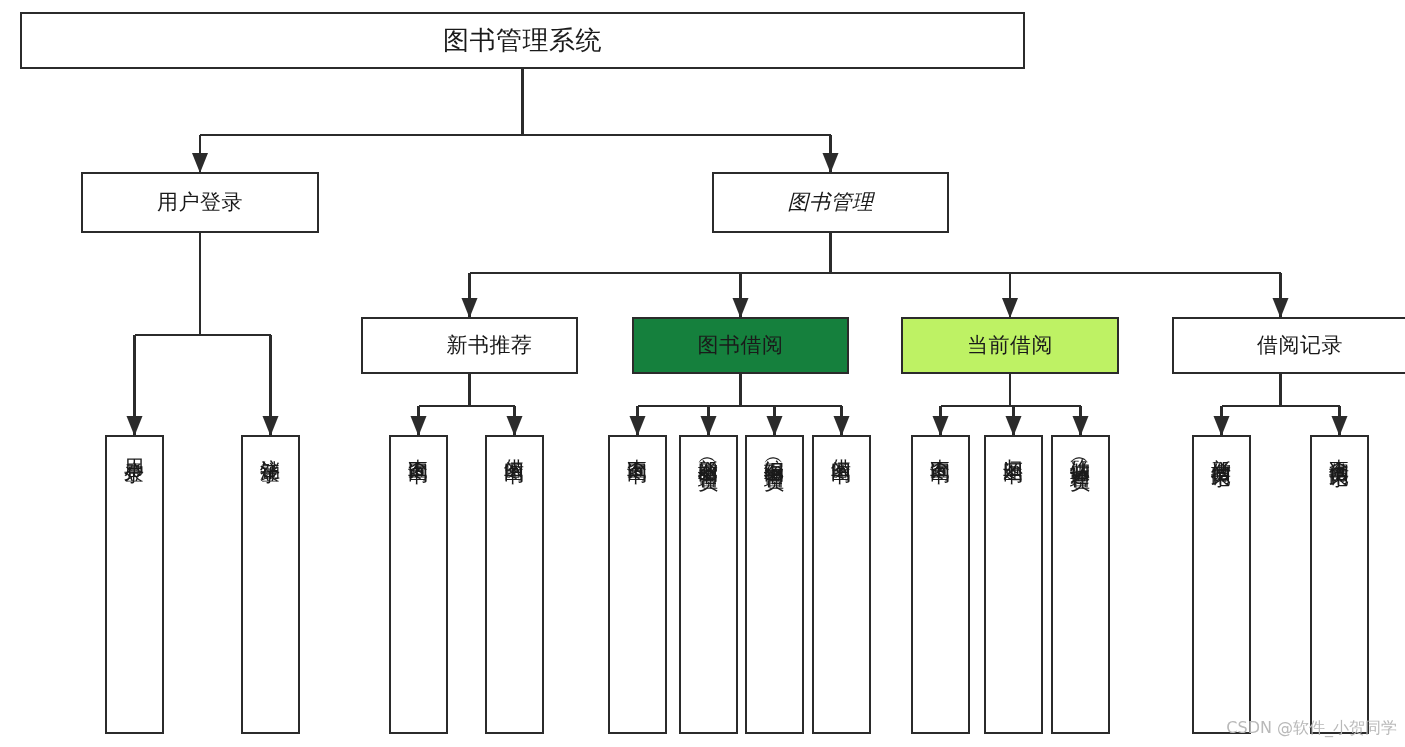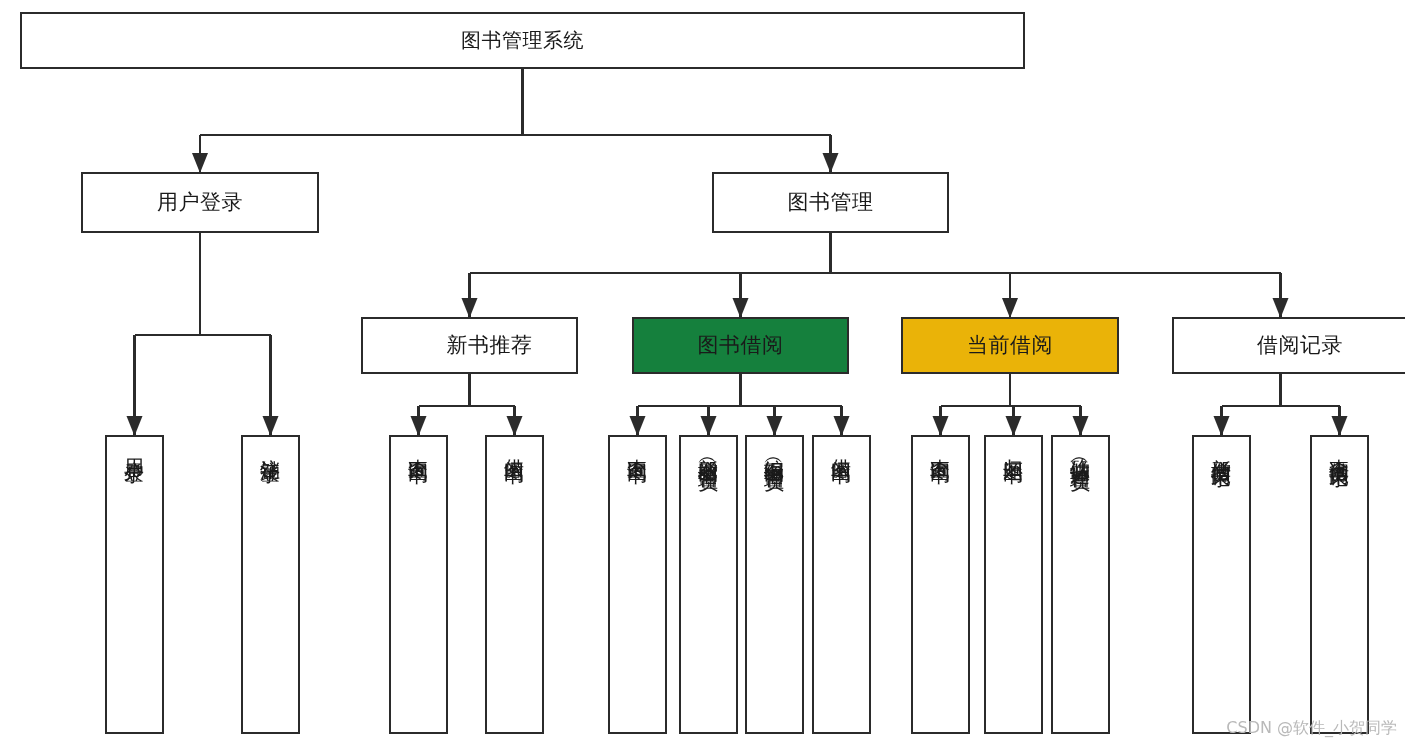--- a/index.html
+++ b/index.html
@@ -53,21 +53,21 @@
     padding-top: 6px;
   }
   .node.vertical .node-label {
     writing-mode: vertical-rl;
     text-orientation: upright;
     font-size: 20px;
     letter-spacing: 2px;
     line-height: 1;
   }
   .node.root .node-label {
-    font-size: 20px;
+    font-size: 26px;
   }
   #watermark {
     position: absolute;
     right: 8px;
     bottom: 8px;
     font-size: 16px;
     color: #b9b9b9;
     white-space: nowrap;
     font-family: "DejaVu Sans", "Liberation Sans", sans-serif;
   }
@@ -132,30 +132,30 @@
       <polygon points="1331.5,416 1347.5,416 1339.5,436" fill="#2b2b2b"></polygon>
     </svg>
 
   <div id="node-layer">
       <div class="node horizontal root" style="left: 20px; top: 12px; width: 1005px; height: 57px; border-color: rgb(43, 43, 43); background: rgb(255, 255, 255);">
         <span class="node-label" style="color: rgb(26, 26, 26);">图书管理系统</span>
       </div>
       <div class="node horizontal" style="left: 81px; top: 172px; width: 238px; height: 61px; border-color: rgb(43, 43, 43); background: rgb(255, 255, 255);">
         <span class="node-label" style="color: rgb(26, 26, 26);">用户登录</span>
       </div>
-      <div class="node horizontal" style="left: 712px; top: 172px; width: 237px; height: 61px; border-color: rgb(43, 43, 43); background: rgb(255, 255, 255);">
+      <div class="node horizontal" style="left: 712px; top: 172px; width: 237px; height: 61px; border-color: rgb(43, 43, 43); background: rgb(255, 255, 255); font-style: italic;">
         <span class="node-label" style="color: rgb(26, 26, 26);">图书管理</span>
       </div>
       <div class="node horizontal" style="left: 361px; top: 317px; width: 217px; height: 57px; border-color: rgb(43, 43, 43); background: rgb(255, 255, 255); padding-left: 40px;">
         <span class="node-label" style="color: rgb(26, 26, 26);">新书推荐</span>
       </div>
       <div class="node horizontal" style="left: 632px; top: 317px; width: 217px; height: 57px; border-color: rgb(43, 43, 43); background: #15803d;">
         <span class="node-label" style="color: rgb(26, 26, 26);">图书借阅</span>
       </div>
-      <div class="node horizontal" style="left: 901px; top: 317px; width: 218px; height: 57px; border-color: rgb(43, 43, 43); background: #eab308;">
+      <div class="node horizontal" style="left: 901px; top: 317px; width: 218px; height: 57px; border-color: rgb(43, 43, 43); background: #bef264;">
         <span class="node-label" style="color: rgb(26, 26, 26);">当前借阅</span>
       </div>
       <div class="node horizontal" style="left: 1172px; top: 317px; width: 256px; height: 57px; border-color: rgb(43, 43, 43); background: rgb(255, 255, 255);">
         <span class="node-label" style="color: rgb(26, 26, 26);">借阅记录</span>
       </div>
       <div class="node vertical" style="left: 105px; top: 435px; width: 59px; height: 299px; border-color: rgb(43, 43, 43); background: rgb(255, 255, 255);">
         <span class="node-label" style="color: rgb(26, 26, 26);">用户登录</span>
       </div>
       <div class="node vertical" style="left: 241px; top: 435px; width: 59px; height: 299px; border-color: rgb(43, 43, 43); background: rgb(255, 255, 255);">
         <span class="node-label" style="color: rgb(26, 26, 26);">注销登录</span>

